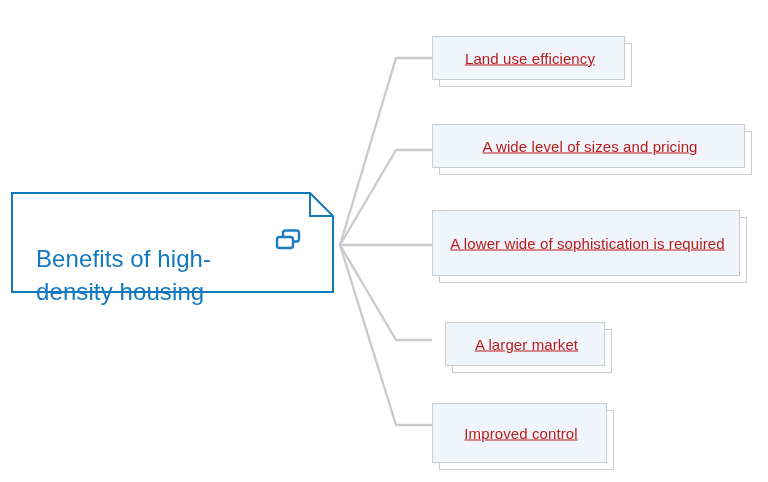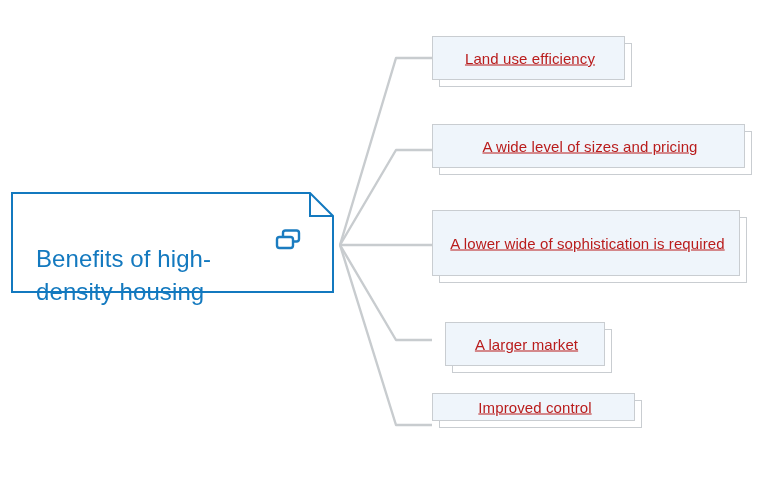--- a/index.html
+++ b/index.html
@@ -149,19 +149,19 @@
     <div class="child-front"></div>
     <div class="child-label">A lower wide of sophistication is required</div>
   </div>
 
   <div class="child-node" style="left:432px; top:322px; width:160px; height:44px;margin-left:13px;">
     <div class="child-back"></div>
     <div class="child-front"></div>
     <div class="child-label">A larger market</div>
   </div>
 
-  <div class="child-node" style="left:432px; top:393px; width:175px; height:28px;padding-left:28px;">
+  <div class="child-node" style="left:432px; top:403px; width:175px; height:60px;">
     <div class="child-back"></div>
     <div class="child-front"></div>
     <div class="child-label">Improved control</div>
   </div>
 
 </div>
 
 </body></html>

